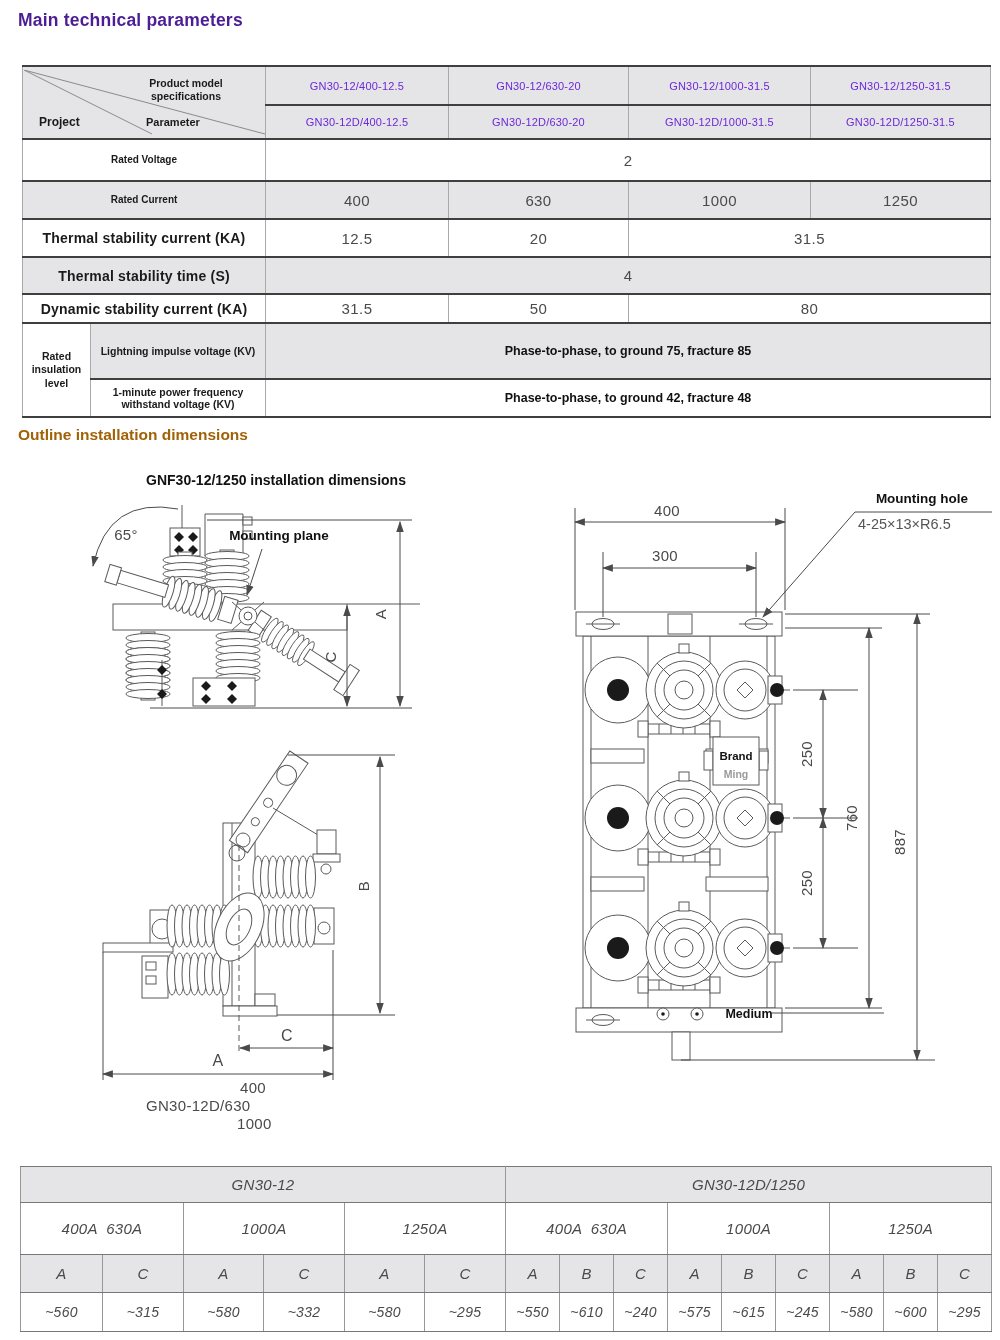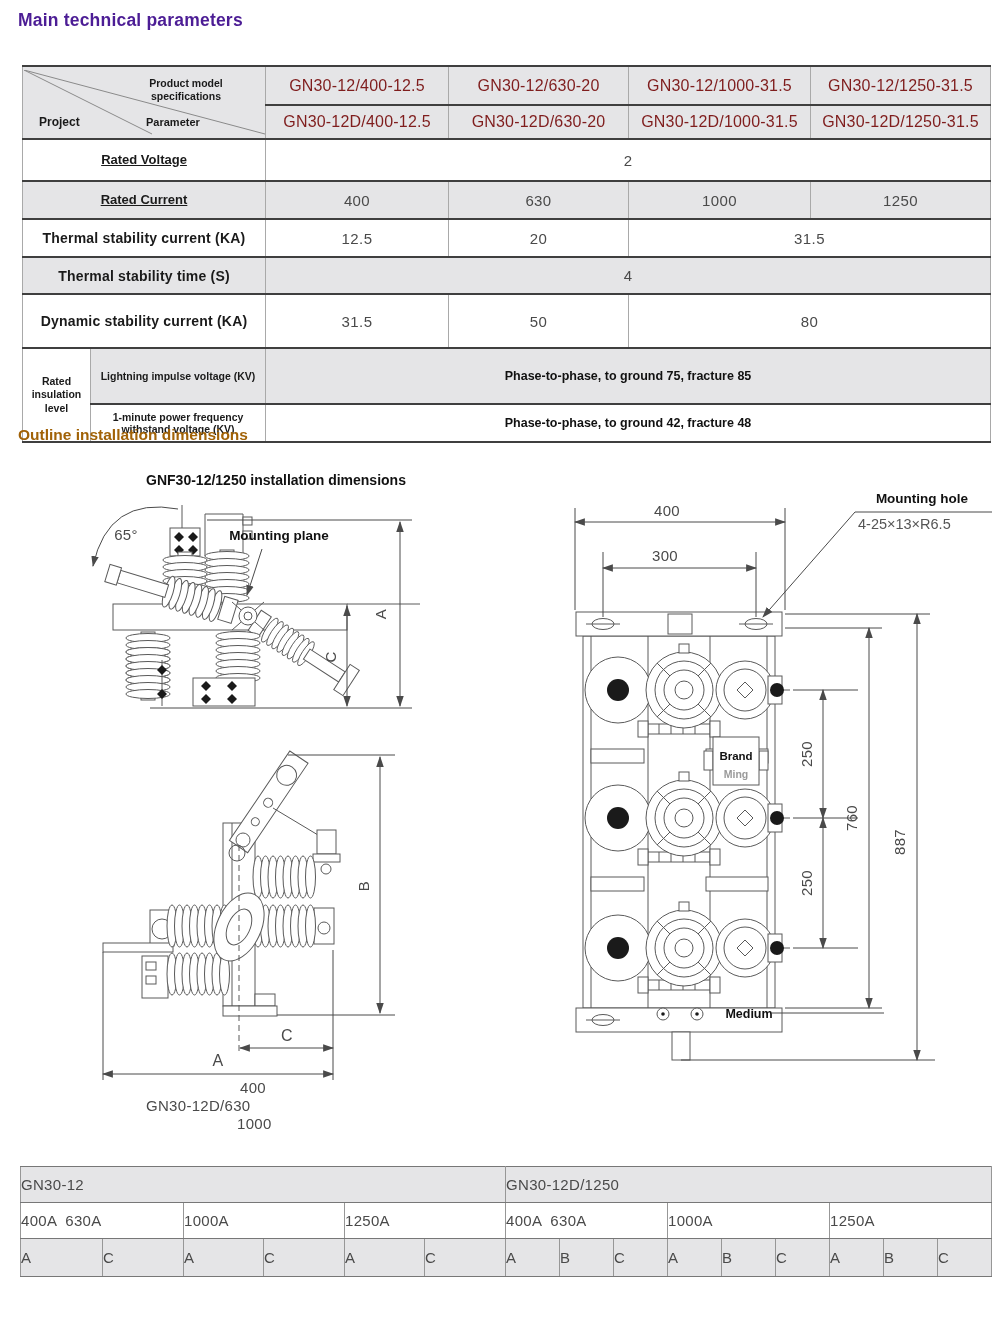--- a/index.html
+++ b/index.html
@@ -9,30 +9,30 @@
   .section-title{position:absolute;left:18px;top:426px;font-size:15.5px;font-weight:bold;color:#a16207;}
 
   
   table.t1{position:absolute;left:22px;top:65px;width:968px;border-collapse:collapse;table-layout:fixed;}
   table.t1 td{border-left:1px solid #a9a9a9;border-right:1px solid #a9a9a9;
               border-top:2px solid #3f3f3f;border-bottom:2px solid #3f3f3f;
               text-align:center;vertical-align:middle;padding:1px;overflow:hidden;}
   table.t1{border:1.5px solid #555;}
   .gray{background:#e5e5e7;}
   .white{background:#ffffff;}
-  td.model{font-size:16px;color:#7f1d1d;letter-spacing:.2px;}
+  td.model{font-size:11px;color:#6d28d9;letter-spacing:.2px;}
   td.m1{border-bottom:1px solid #a9a9a9;height:35px;}
   td.m2{border-top:1px solid #a9a9a9;height:30px;}
   td.diag{position:relative;padding:0;}
   .diag-wrap{position:relative;width:100%;height:65px;}
   .diag-wrap svg{position:absolute;left:0;top:0;}
   .corner-top{position:absolute;right:18px;top:7px;width:120px;text-align:center;font-size:10.5px;font-weight:bold;line-height:1.25;}
   .corner-left{position:absolute;left:15px;bottom:6px;font-size:12px;font-weight:bold;}
   .corner-mid{position:absolute;left:122px;bottom:7px;font-size:11px;font-weight:bold;}
-  td.lab-big{text-align:left;padding-left:18px;font-size:13px;font-weight:bold;line-height:1.15;text-decoration:underline;}
+  td.lab-big{text-align:left;padding-left:18px;font-size:10px;font-weight:bold;line-height:1.15;}
   td.lab-sm{text-align:left;padding-left:23px;font-size:14px;font-weight:bold;letter-spacing:.2px;}
   td.lab-ins{text-align:left;padding-left:12px;font-size:10.5px;font-weight:bold;}
   td.ins-group{text-align:left;padding-left:4px;font-size:10.5px;font-weight:bold;line-height:1.3;background:#fff;}
   td.val{font-size:15px;color:#4a4a4a;letter-spacing:.4px;}
   td.val-up{vertical-align:top;padding-top:7px;}
   td.val-dn{vertical-align:bottom;padding-bottom:5px;margin-top:17px;}
   td.phase{font-size:12.5px;font-weight:bold;color:#111;padding-left:125px;}
 
   
   svg.draw{position:absolute;left:0;top:455px;}
@@ -47,22 +47,22 @@
   .bt{font-family:"Liberation Sans",sans-serif;font-size:13.5px;font-weight:bold;fill:#111;}
   .bts{font-family:"Liberation Sans",sans-serif;font-size:11.5px;font-weight:bold;fill:#111;}
   .btt{font-family:"Liberation Sans",sans-serif;font-size:14px;font-weight:bold;fill:#111;}
   .ming{font-family:"Liberation Sans",sans-serif;font-size:10.5px;fill:#9a9a9a;font-weight:bold;}
 
   
   table.t2{position:absolute;left:20px;top:1166px;width:970px;border-collapse:collapse;table-layout:fixed;}
   table.t2{border:1.5px solid #777;}
   table.t2 td{border-left:1px solid #979797;border-right:1px solid #979797;
               border-top:1.5px solid #777;border-bottom:1.5px solid #777;
-              text-align:left;vertical-align:middle;font-size:15px;color:#4a4a4a;
-              white-space:pre;letter-spacing:.3px;padding:0;}
+              text-align:center;vertical-align:middle;font-size:15px;color:#4a4a4a;
+              white-space:pre;letter-spacing:.3px;padding:0;font-style:italic;}
   table.t2 td.v{font-size:14px;}
 </style>
 </head>
 <body>
 
 <div class="main-title">Main technical parameters</div>
 
 <table class="t1">
   <colgroup>
     <col style="width:68px">
@@ -110,21 +110,21 @@
   <tr style="height:38px">
     <td class="lab-sm white" colspan="2">Thermal stability current (KA)</td>
     <td class="val white">12.5</td>
     <td class="val white">20</td>
     <td class="val white" colspan="2">31.5</td>
   </tr>
   <tr style="height:37px">
     <td class="lab-sm gray" colspan="2">Thermal stability time (S)</td>
     <td class="val gray" colspan="4">4</td>
   </tr>
-  <tr style="height:54px">
+  <tr style="height:29px">
     <td class="lab-sm white" colspan="2">Dynamic stability current (KA)</td>
     <td class="val white">31.5</td>
     <td class="val white">50</td>
     <td class="val white" colspan="2">80</td>
   </tr>
   <tr style="height:56px">
     <td class="ins-group" rowspan="2">Rated insulation level</td>
     <td class="lab-ins gray">Lightning impulse voltage (KV)</td>
     <td class="phase gray" colspan="4">Phase-to-phase, to ground 75, fracture 85</td>
   </tr>
@@ -393,21 +393,21 @@
       <col style="width:54px">
       <col style="width:54px">
       <col style="width:54px">
       <col style="width:54px">
   </colgroup>
   <tbody>
       <tr style="height:36px">
     <td class="gray" colspan="6">GN30-12</td>
     <td class="gray" colspan="9">GN30-12D/1250</td>
   </tr>
-  <tr style="height:36px">
+  <tr style="height:52px">
     <td class="white" colspan="2">400A  630A</td>
     <td class="white" colspan="2">1000A</td>
     <td class="white" colspan="2">1250A</td>
     <td class="white" colspan="3">400A  630A</td>
     <td class="white" colspan="3">1000A</td>
     <td class="white" colspan="3">1250A</td>
   </tr>
   <tr style="height:38px">
     <td class="gray">A</td>
     <td class="gray">C</td>
@@ -418,14 +418,31 @@
     <td class="gray">A</td>
     <td class="gray">B</td>
     <td class="gray">C</td>
     <td class="gray">A</td>
     <td class="gray">B</td>
     <td class="gray">C</td>
     <td class="gray">A</td>
     <td class="gray">B</td>
     <td class="gray">C</td>
   </tr>
+  <tr style="height:39px">
+    <td class="white v">~560</td>
+    <td class="white v">~315</td>
+    <td class="white v">~580</td>
+    <td class="white v">~332</td>
+    <td class="white v">~580</td>
+    <td class="white v">~295</td>
+    <td class="white v">~550</td>
+    <td class="white v">~610</td>
+    <td class="white v">~240</td>
+    <td class="white v">~575</td>
+    <td class="white v">~615</td>
+    <td class="white v">~245</td>
+    <td class="white v">~580</td>
+    <td class="white v">~600</td>
+    <td class="white v">~295</td>
+  </tr>
 </tbody>
   </table>
 
 </body></html>

